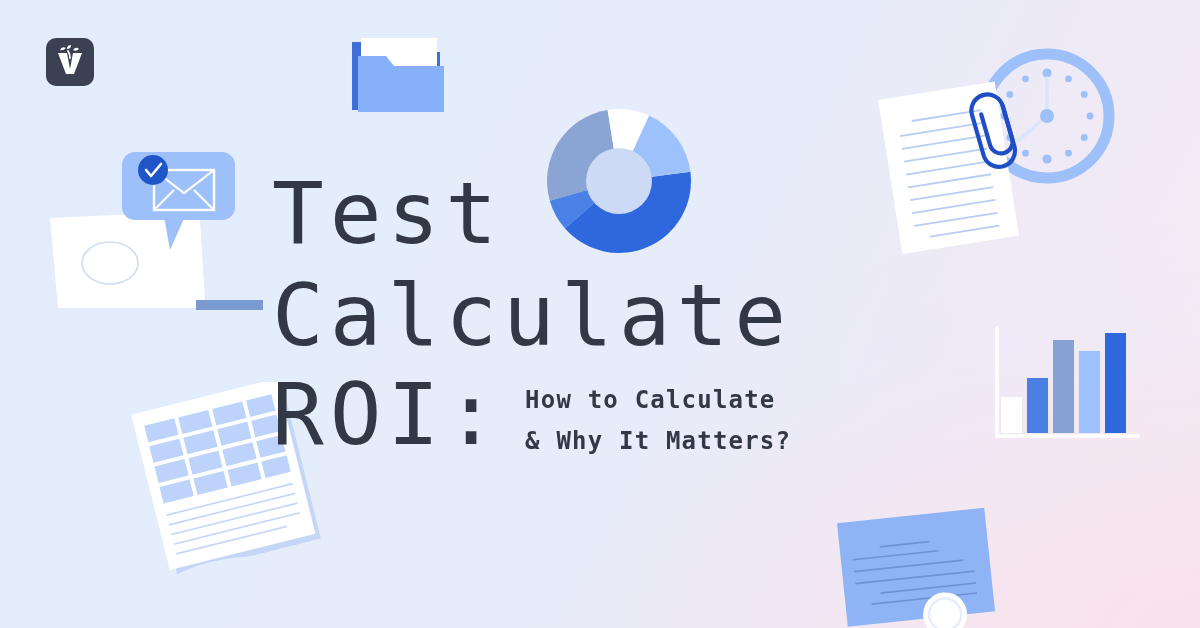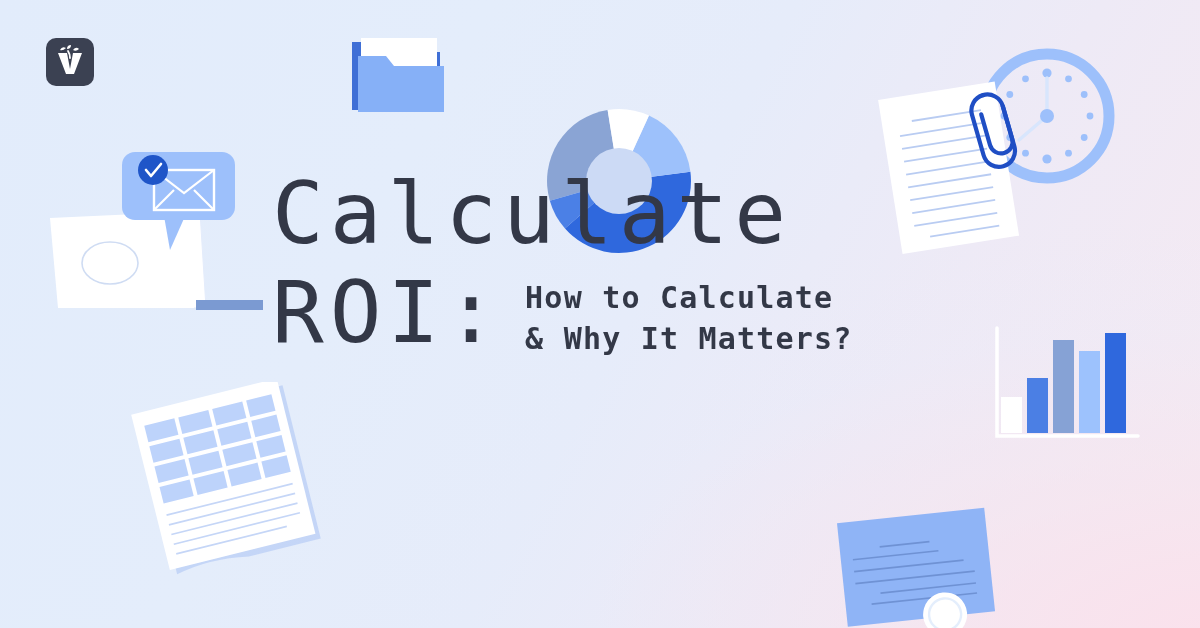--- a/index.html
+++ b/index.html
@@ -32,26 +32,26 @@
     color:#333847;
   }
   .title-line {
     font-size:86px;
     line-height:102px;
     letter-spacing:6px;
     font-weight:400;
     white-space:nowrap;
     color:#333847;
   }
-  #line3row { display:flex; align-items:center; }
+  #line3row { display:flex; align-items:flex-end; }
   #roi-word { font-size:86px; line-height:96px; letter-spacing:6px; white-space:nowrap; }
   #subtitle {
     margin-left:22px;
     margin-top:12px;
-    font-size:30px;
+    font-size:24px;
     line-height:41px;
     letter-spacing:1.2px;
     font-weight:700;
     white-space:nowrap;
     color:#333847;
   }
 
   
   #donut { left:546px; top:108px; width:146px; height:146px; z-index:2; }
 
@@ -250,20 +250,21 @@
     <svg width="48" height="48" viewBox="0 0 48 48">
       <path d="M12 15 L21 15 L24 31 L27 15 L36 15 L28 36 L20 36 Z" fill="#ffffff"></path>
       <path d="M14 12 Q16 8 20 10 Q17 13 14 12 Z" fill="#ffffff"></path>
       <path d="M21 11 Q21 7 25 7 Q25 11 21 11 Z" fill="#ffffff"></path>
       <path d="M27 12 Q30 8 33 11 Q30 14 27 12 Z" fill="#ffffff"></path>
       <path d="M22 13 Q24 16 24 20" fill="none" stroke="#ffffff" stroke-width="1.8" stroke-linecap="round"></path>
     </svg>
   </div>
 
   <div id="title-block">
+    <div class="title-line">Test</div>
     <div class="title-line">Calculate</div>
     <div id="line3row">
       <div id="roi-word">ROI:</div>
       <div id="subtitle">
         <div>How to Calculate</div>
         <div>&amp; Why It Matters?</div>
       </div>
     </div>
   </div>
 

